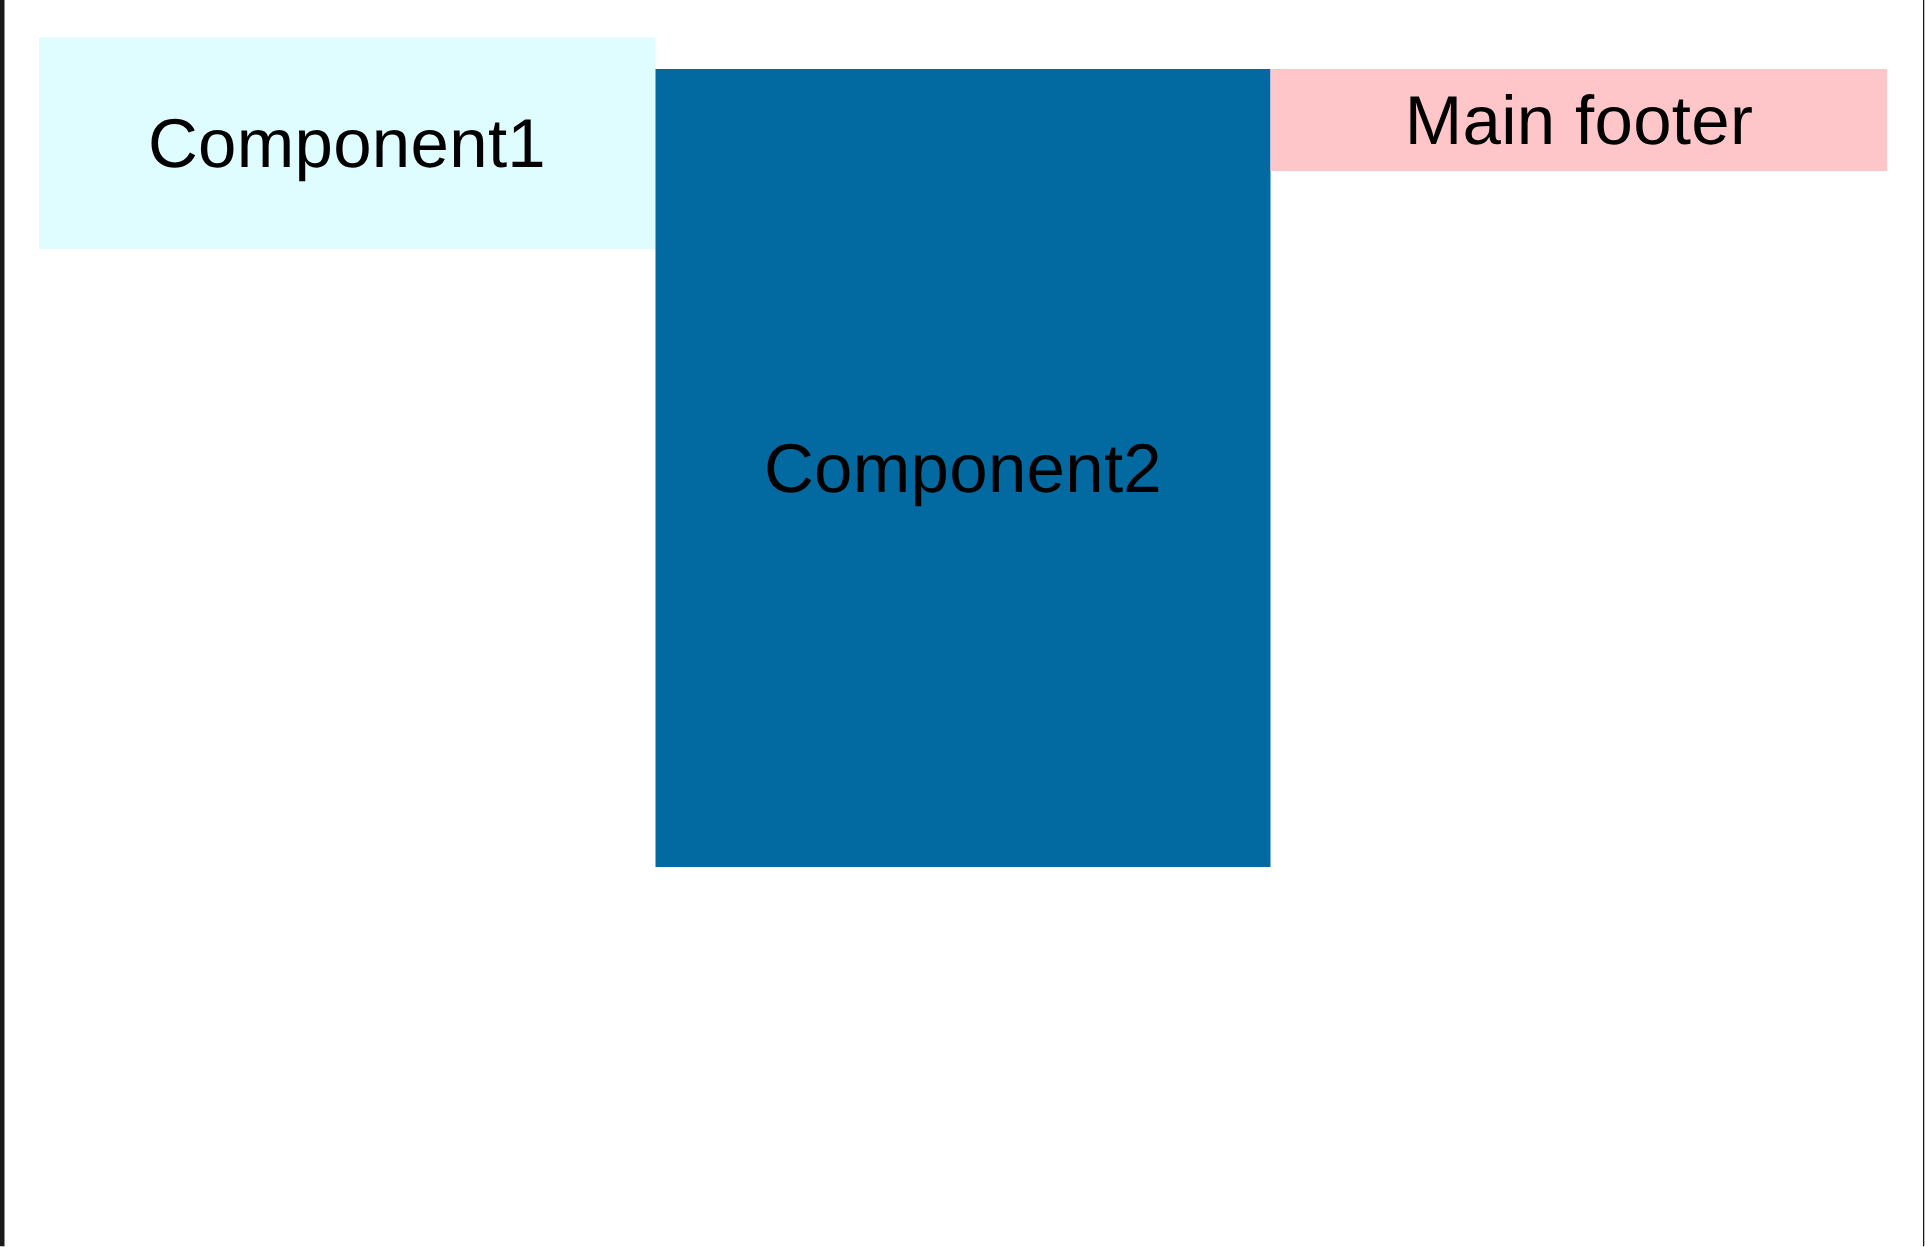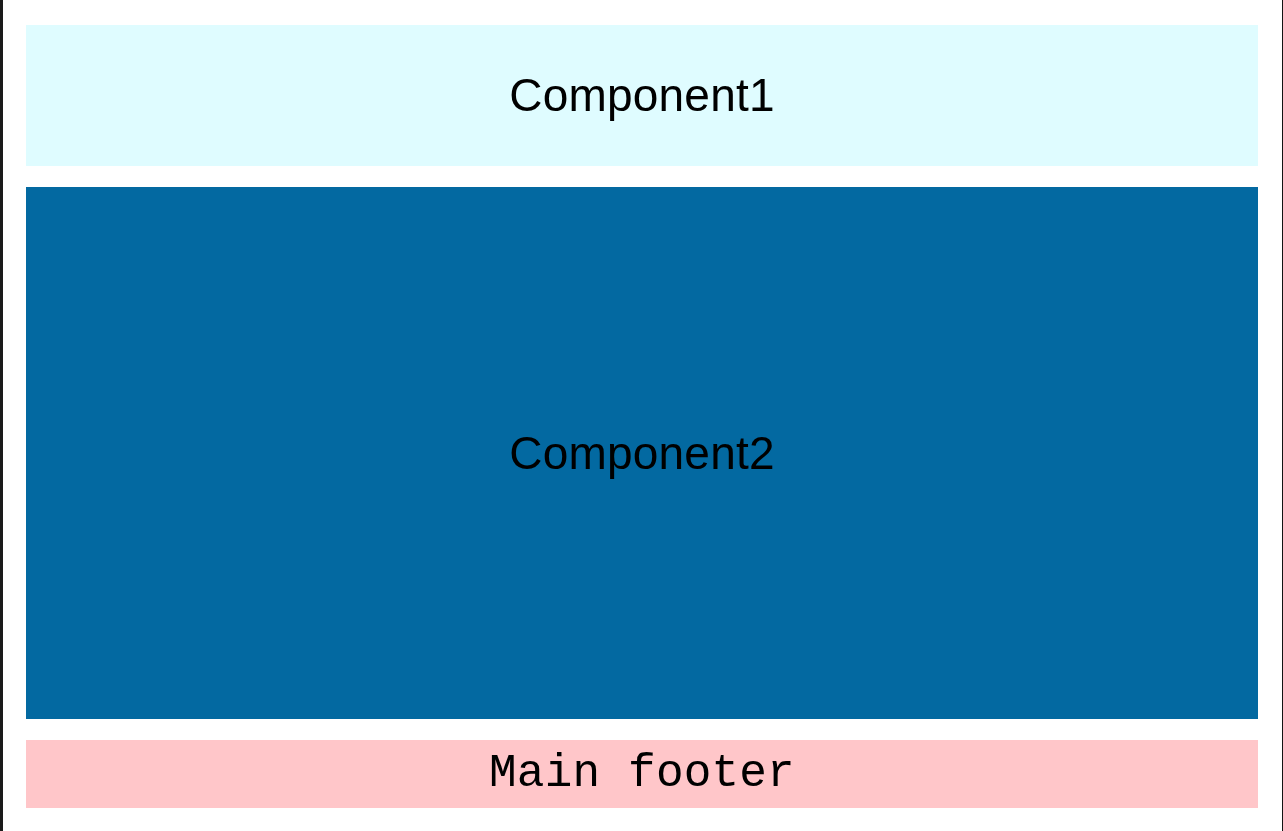--- a/index.html
+++ b/index.html
@@ -30,21 +30,21 @@
 
   .stack {
     box-sizing: border-box;
     position: absolute;
     left: 23px;          
     top: 0;
     width: 1232px;       
     height: 831px;
     padding-top: 25px;
     display: flex;
-    flex-direction: column;
+    flex-direction: row;
   }
 
   .block {
     box-sizing: border-box;
     display: flex;
     align-items: center;
     justify-content: center;
     width: 100%;
     color: #000000;
     font-weight: 400;
@@ -71,21 +71,20 @@
     height: 532px;
     background: #0369a1;
     margin-top: 21px;
   }
 
   
   .block--footer {
     height: 68px;
     background: #ffc6c9;
     margin-top: 21px;
-    font-family: Liberation Mono, monospace;
   }
 </style>
 </head>
 <body>
 
 <div class="page-frame">
 
   <div class="stack">
 
     <section class="block block--header">

